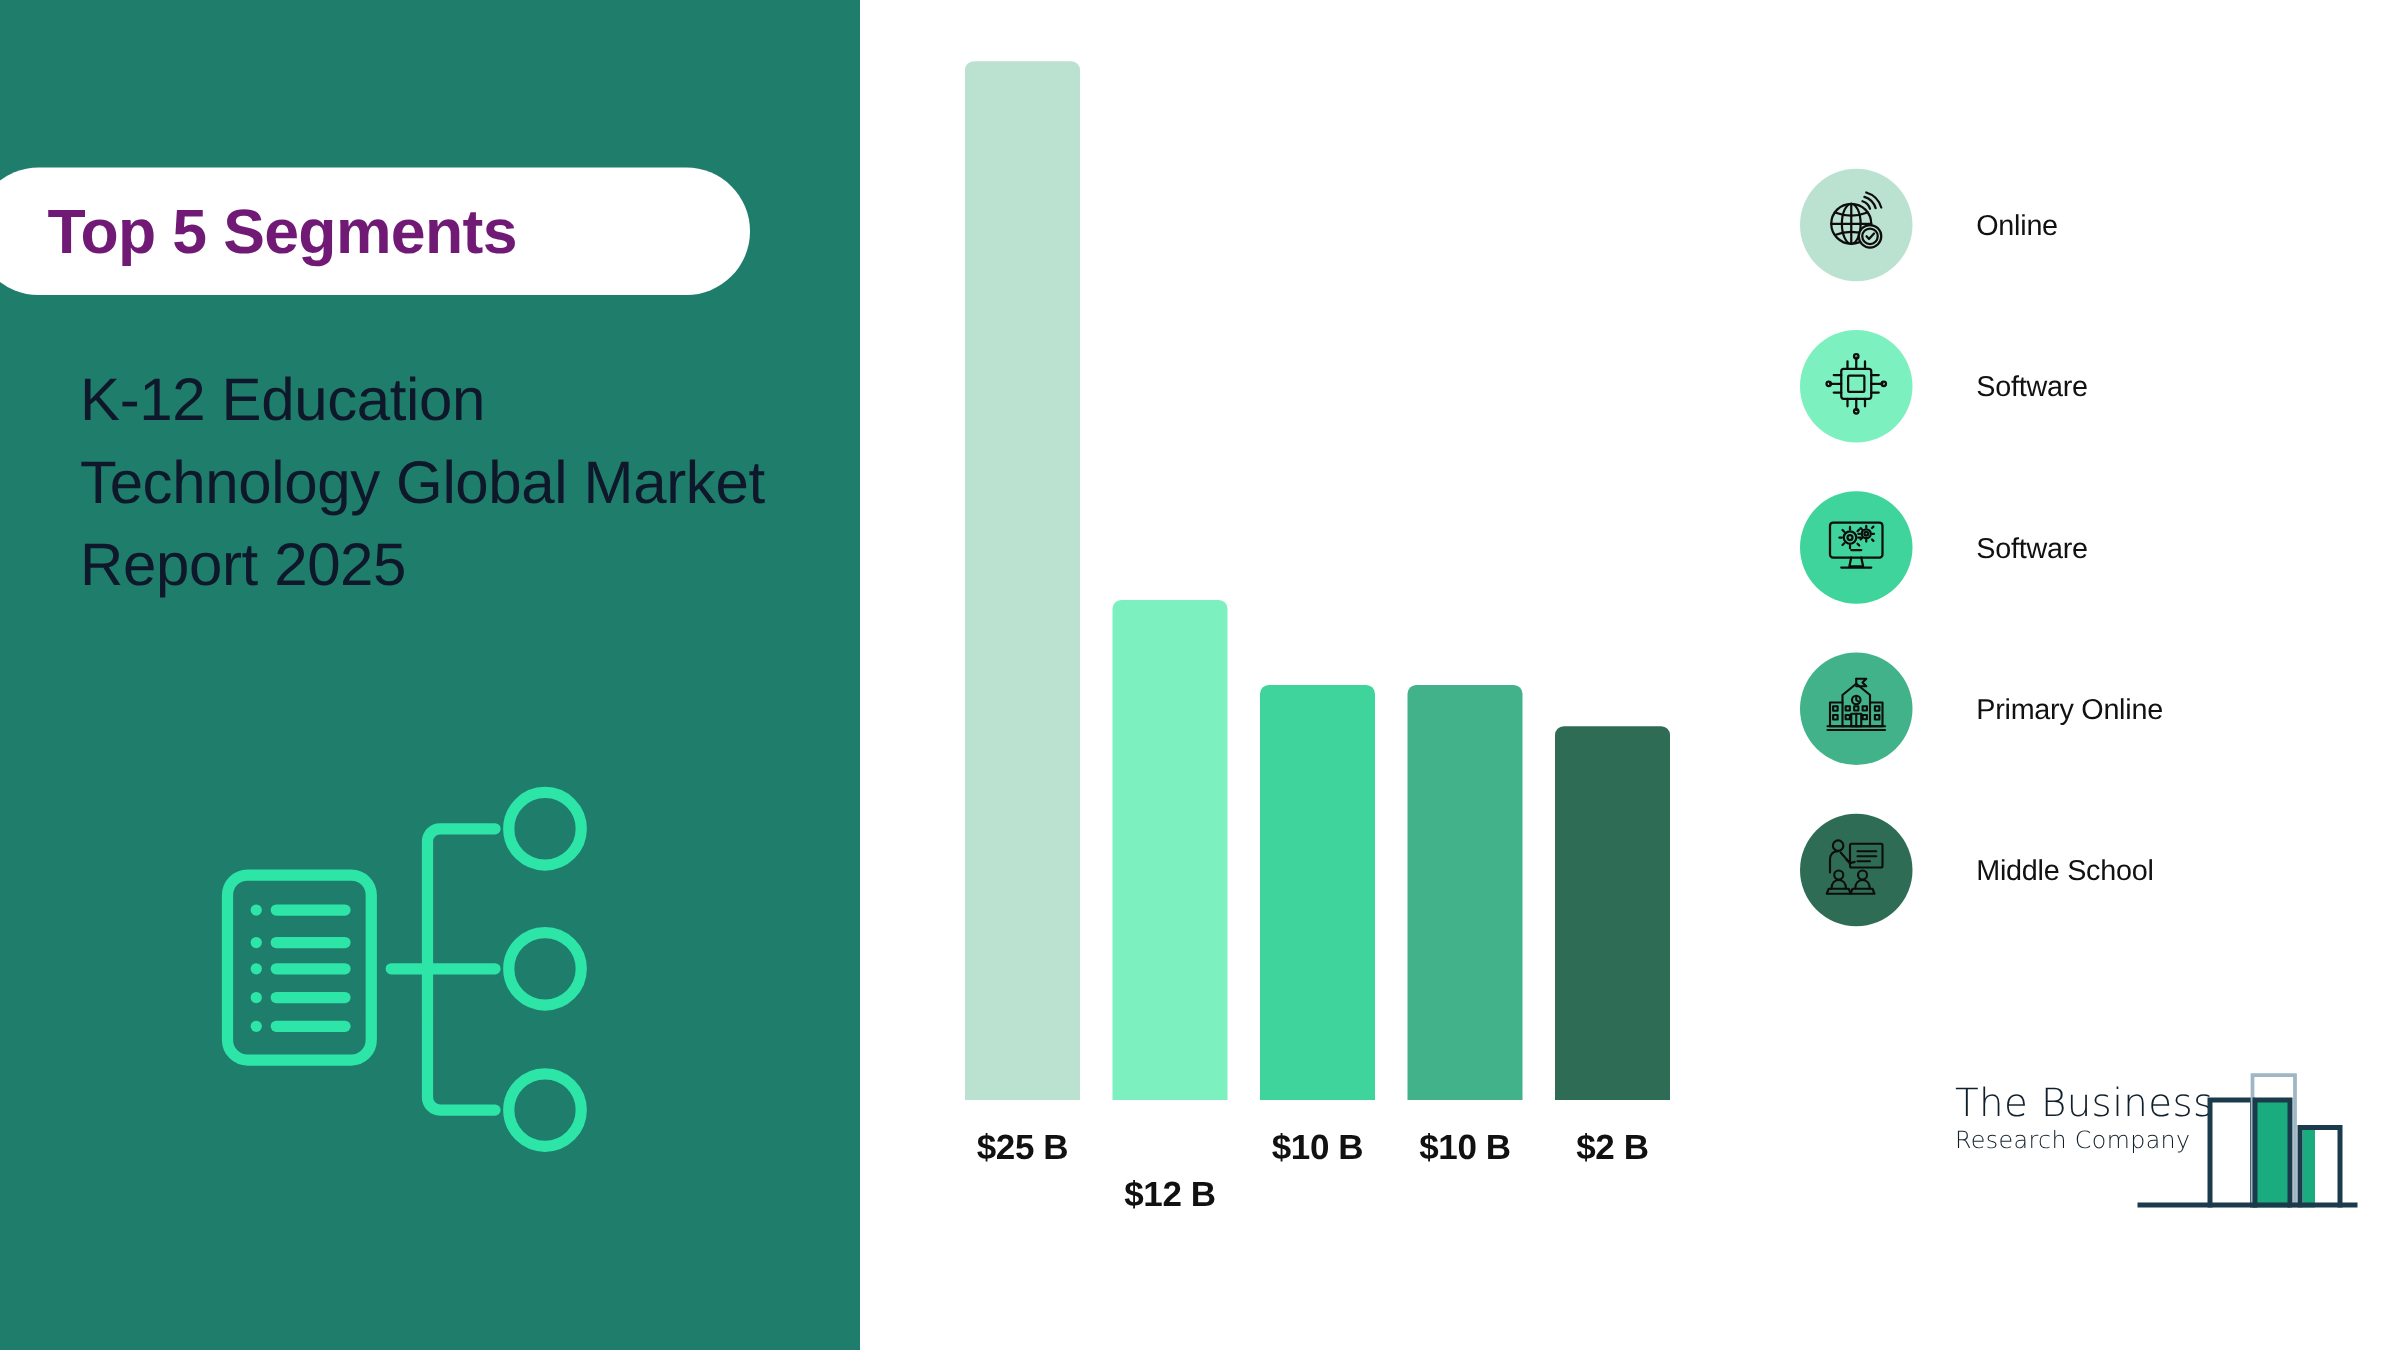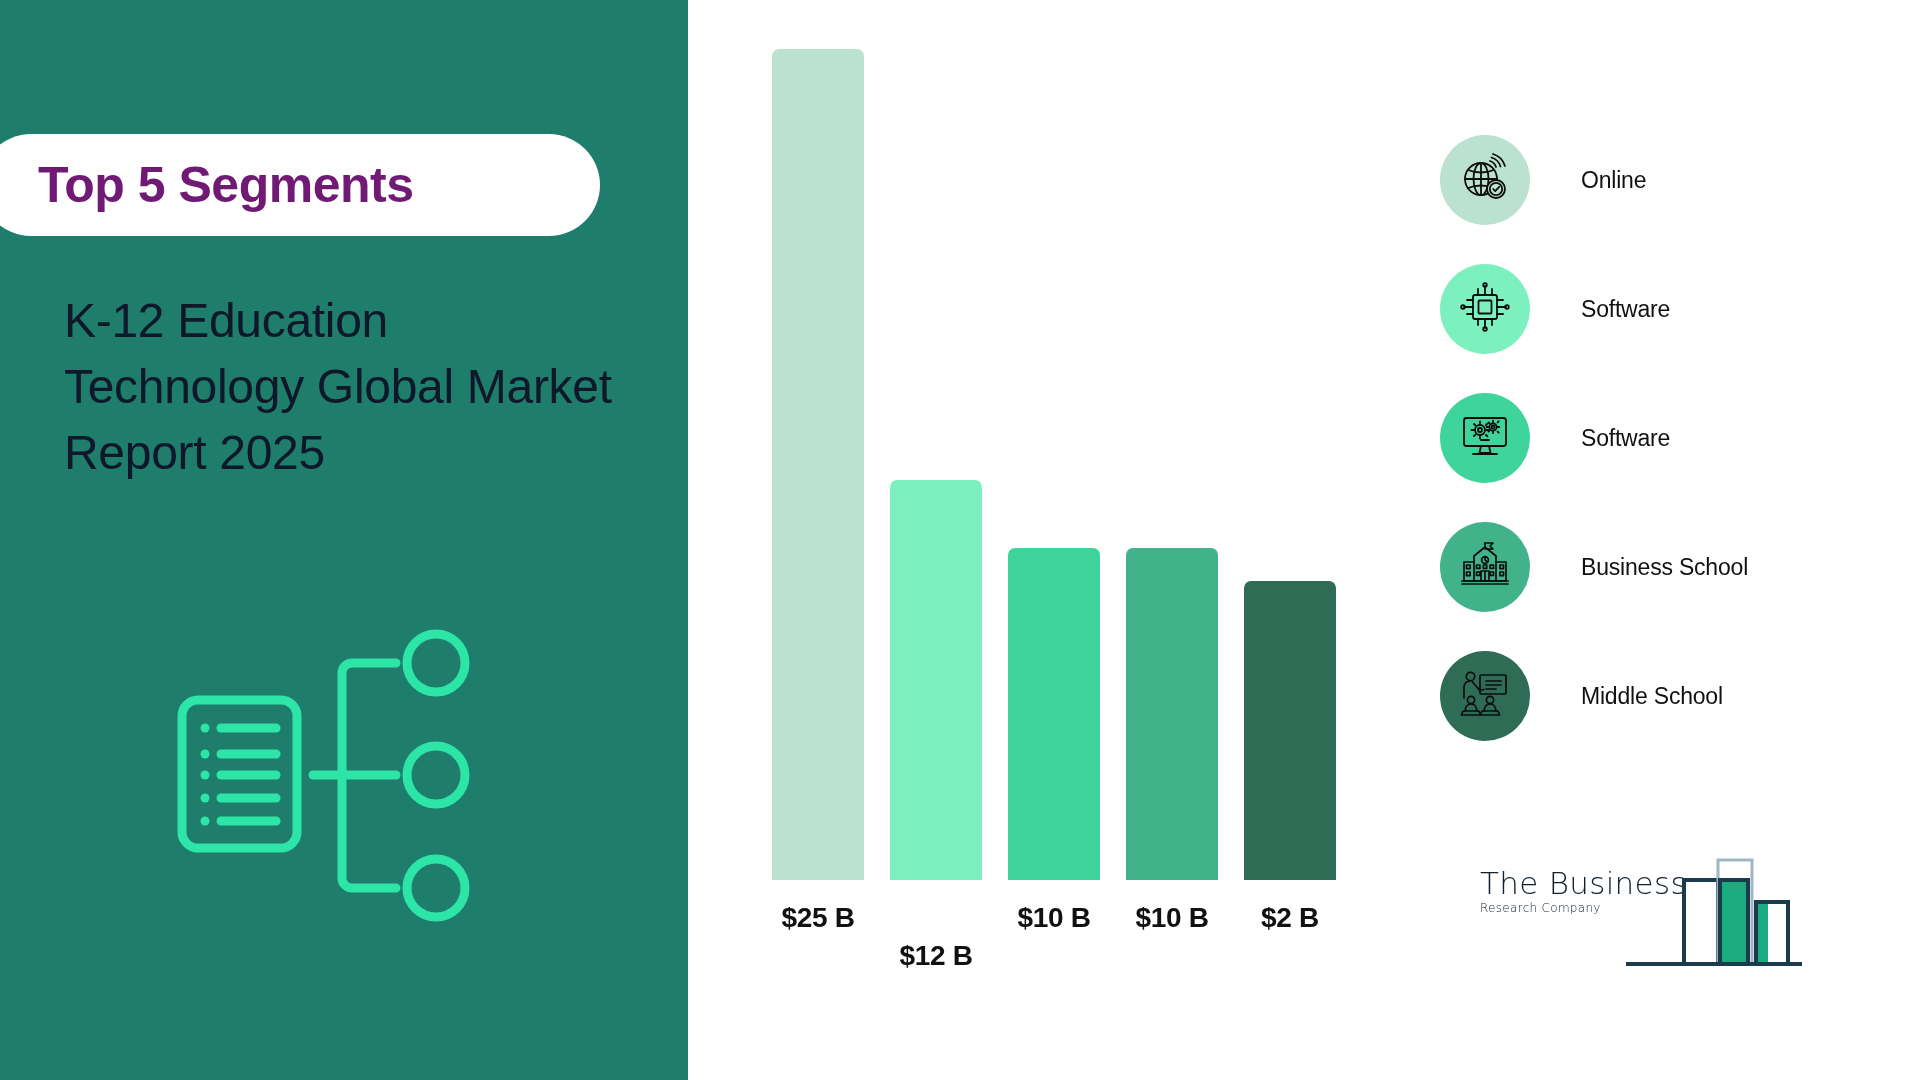--- a/index.html
+++ b/index.html
@@ -66,33 +66,33 @@
     display:flex; align-items:center; justify-content:center;
     flex:0 0 auto;
   }
   .legend-label {
     margin-left:51px;
     font-size:23px; font-weight:400; color:#111111;
     letter-spacing:-0.2px; white-space:nowrap;
   }
 
   
-  .logo { position:absolute; left:1480px; top:862px; width:330px; height:110px; }
+  .logo { position:absolute; left:1564px; top:862px; width:330px; height:110px; }
   .logo-text-wrap {
     position:absolute; left:0; top:6px; width:210px;
     text-align:left;
   }
   .logo-line1 {
     font-family:"DejaVu Sans", sans-serif;
     font-size:31px; font-weight:300; color:#12202b; line-height:1.02;
     letter-spacing:0.3px;
   }
   .logo-line2 {
     font-family:"DejaVu Sans", sans-serif;
-    font-size:12px; font-weight:300; color:#12202b; line-height:1.1;
+    font-size:19px; font-weight:300; color:#12202b; line-height:1.1;
     letter-spacing:0.3px; margin-top:2px;
   }
   .logo-mark { position:absolute; left:126px; top:-4px; }
 </style>
 </head>
 <body>
 
 <div class="canvas">
 
   <div class="left-panel">
@@ -241,21 +241,21 @@
             <rect x="18.5" y="27" width="3.4" height="3.4"></rect>
             <rect x="25.3" y="27" width="3.4" height="3.4"></rect>
             <rect x="32.1" y="27" width="3.4" height="3.4"></rect>
             <rect x="18.5" y="34" width="3.4" height="3.4"></rect>
             <rect x="32.1" y="34" width="3.4" height="3.4"></rect>
             <line x1="4" y1="43" x2="50" y2="43"></line>
             <line x1="4" y1="46" x2="50" y2="46"></line>
           </svg>
         </span>
       </div>
-      <div class="legend-label">Business School</div>
+      <div class="legend-label">Primary Online</div>
     </div>
 
     <div class="legend-item">
       <div class="legend-badge" style="background:#2e6c56;">
         <span>
           <svg width="54" height="54" viewBox="0 0 54 54" fill="none" stroke="#0d0d0d" stroke-width="1.7" stroke-linecap="round" stroke-linejoin="round">
 
             <rect x="22" y="8" width="26" height="19" rx="1.2"></rect>
             <line x1="28" y1="14" x2="43" y2="14"></line>
             <line x1="28" y1="18" x2="43" y2="18"></line>

